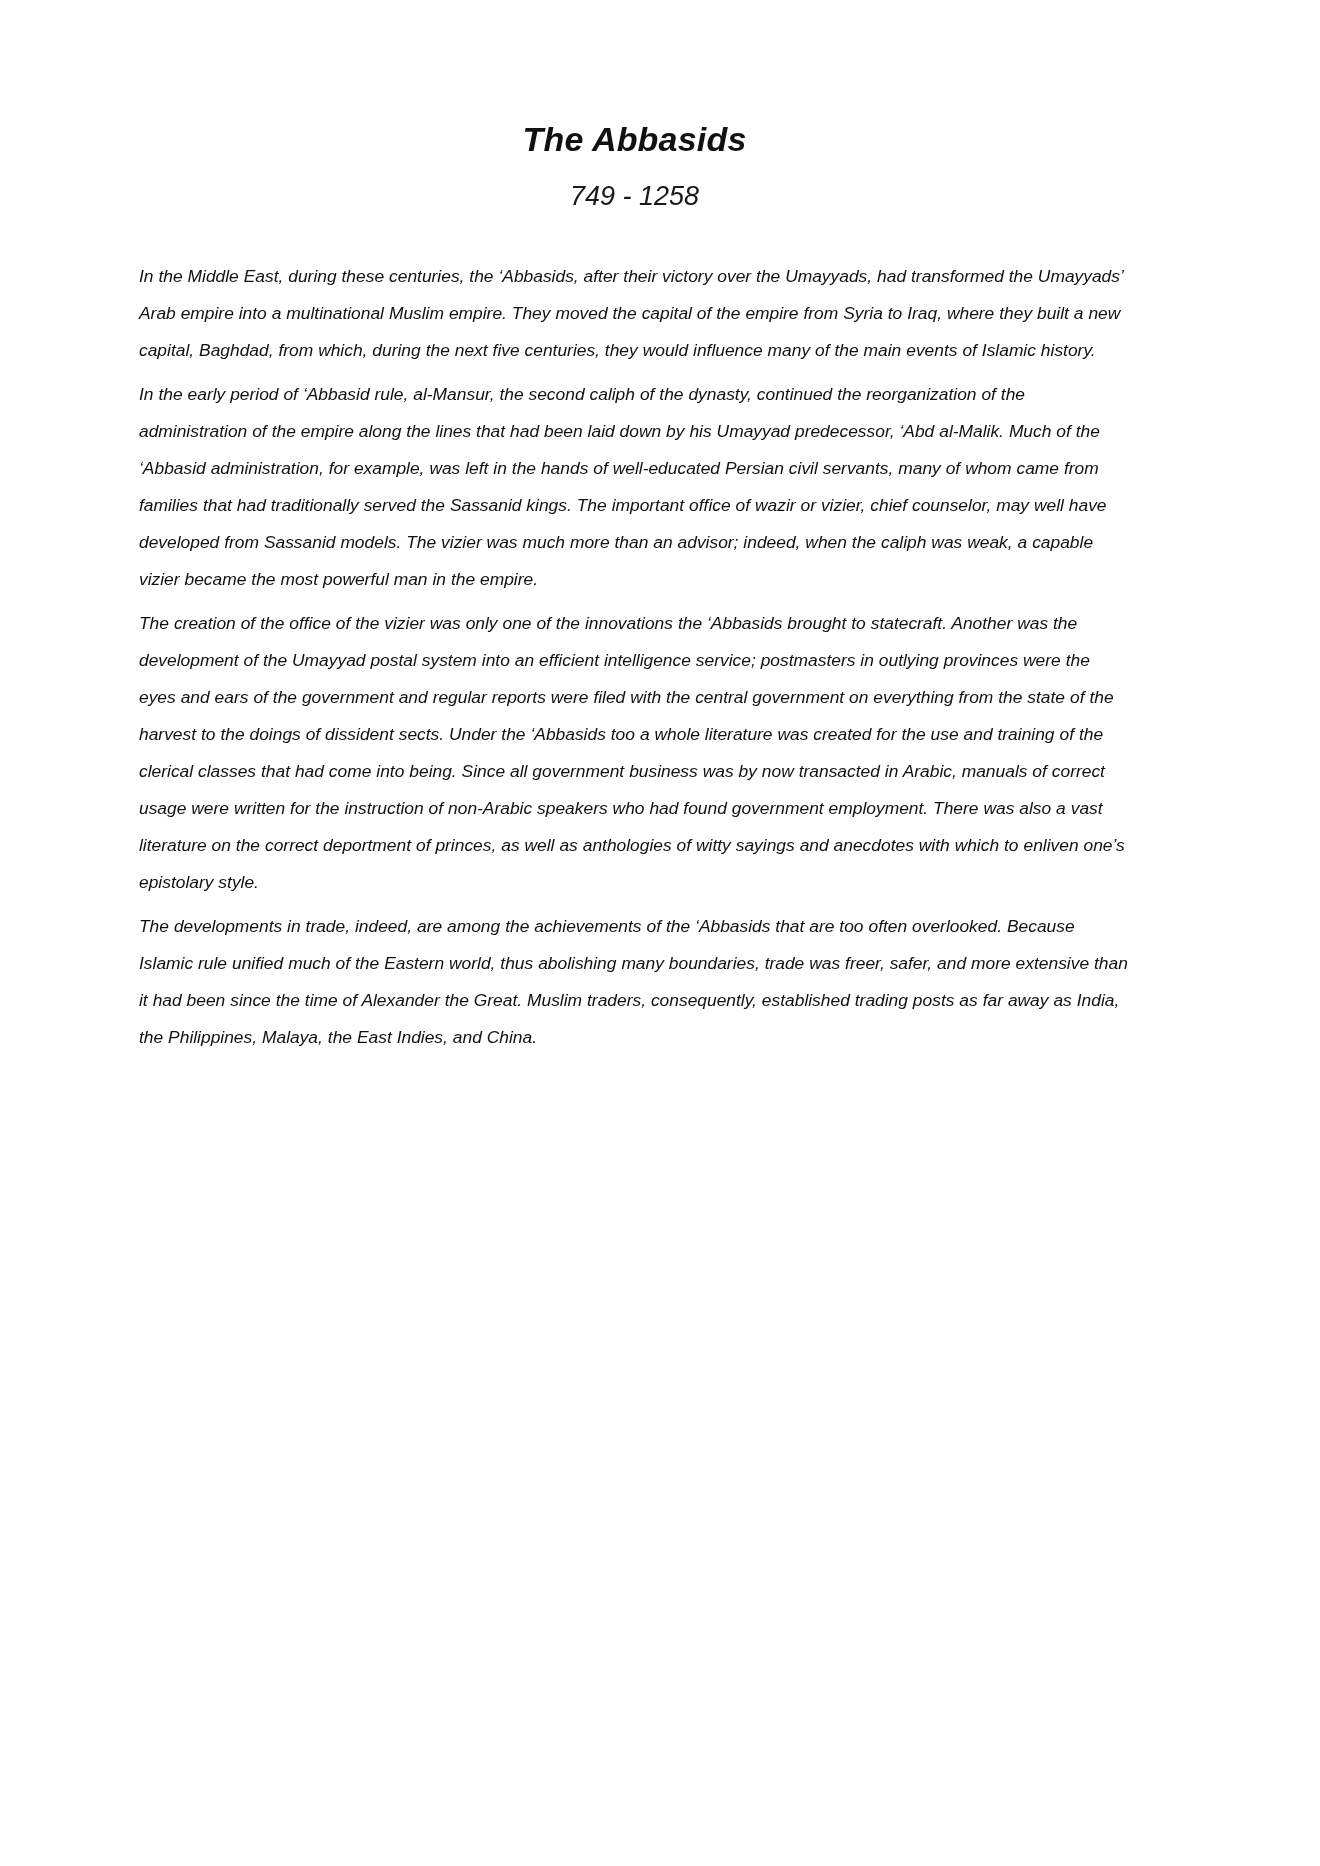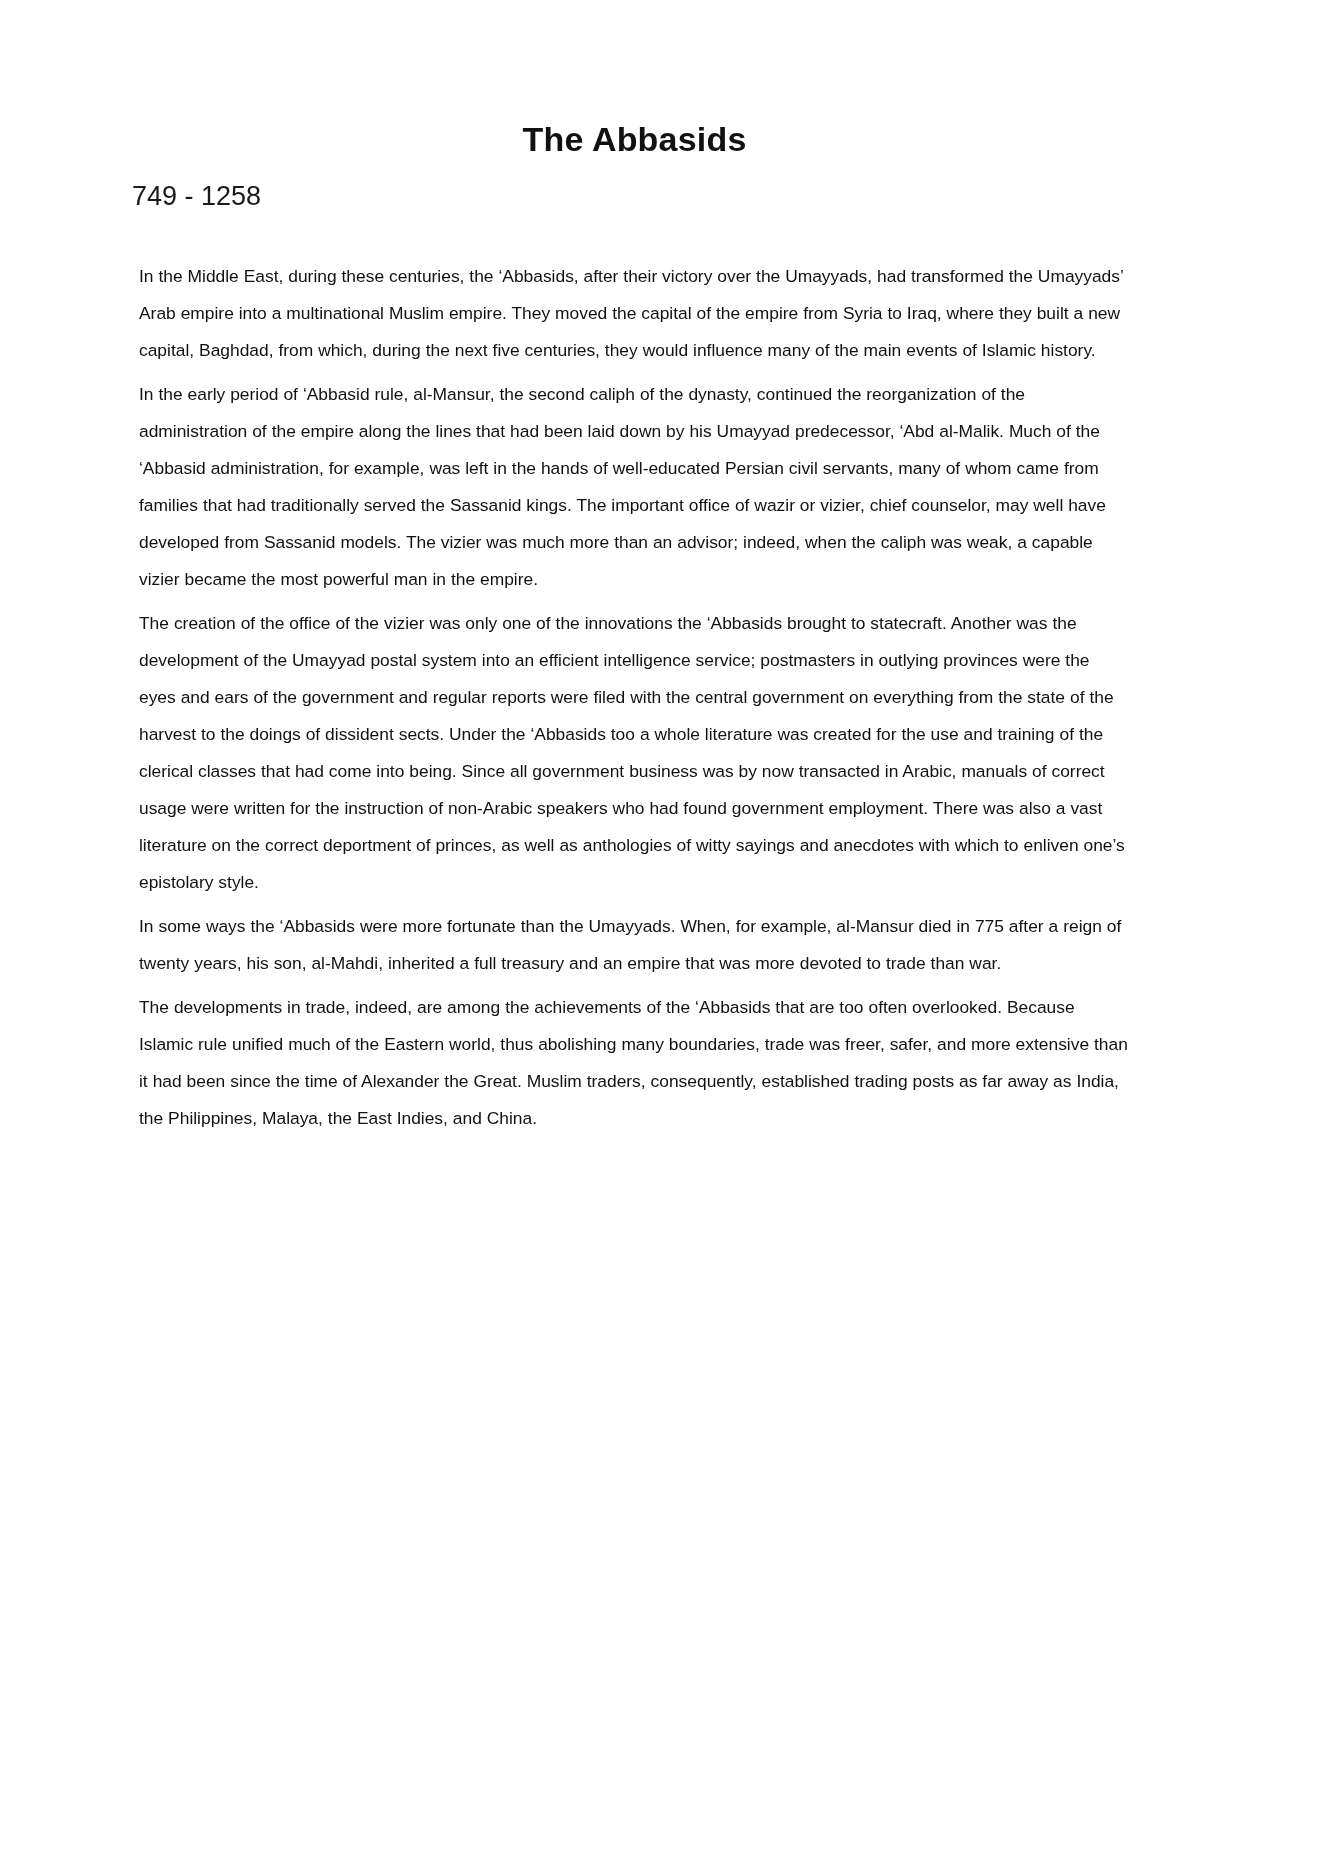--- a/index.html
+++ b/index.html
@@ -14,41 +14,42 @@
     -webkit-font-smoothing: antialiased;
   }
   .page {
     position: relative;
     width: 1320px;
     height: 1866px;
     background: #ffffff;
     margin: 0 auto;
     overflow: hidden;
     box-sizing: border-box;
+    font-style: italic;
   }
   .doc-body {
     position: absolute;
     left: 132px;
     top: 118px;
     width: 1005px;
   }
   .doc-title {
     font-size: 34px;
     font-weight: bold;
     text-align: center;
     letter-spacing: 0.2px;
     line-height: 1.25;
     margin: 0;
     padding: 0;
     color: #111111;
   }
   .doc-subtitle {
     font-size: 27px;
     font-weight: normal;
-    text-align: left;
+    text-align: center;
     line-height: 1.3;
     margin: 18px 0 0 0;
     padding: 0;
     color: #1a1a1a;
   }
   .paragraphs {
     margin-top: 44px;
   }
   .para {
     font-size: 17.4px;
@@ -67,18 +68,17 @@
   <div class="doc-body">
 
     <h1 class="doc-title">The Abbasids</h1>
 
     <div class="doc-subtitle">749 - 1258</div>
 
     <div class="paragraphs">
       <p class="para">In the Middle East, during these centuries, the ‘Abbasids, after their victory over the Umayyads, had transformed the Umayyads’ Arab empire into a multinational Muslim empire. They moved the capital of the empire from Syria to Iraq, where they built a new capital, Baghdad, from which, during the next five centuries, they would influence many of the main events of Islamic history.</p>
       <p class="para">In the early period of ‘Abbasid rule, al-Mansur, the second caliph of the dynasty, continued the reorganization of the administration of the empire along the lines that had been laid down by his Umayyad predecessor, ‘Abd al-Malik. Much of the ‘Abbasid administration, for example, was left in the hands of well-educated Persian civil servants, many of whom came from families that had traditionally served the Sassanid kings. The important office of wazir or vizier, chief counselor, may well have developed from Sassanid models. The vizier was much more than an advisor; indeed, when the caliph was weak, a capable vizier became the most powerful man in the empire.</p>
       <p class="para">The creation of the office of the vizier was only one of the innovations the ‘Abbasids brought to statecraft. Another was the development of the Umayyad postal system into an efficient intelligence service; postmasters in outlying provinces were the eyes and ears of the government and regular reports were filed with the central government on everything from the state of the harvest to the doings of dissident sects. Under the ‘Abbasids too a whole literature was created for the use and training of the clerical classes that had come into being. Since all government business was by now transacted in Arabic, manuals of correct usage were written for the instruction of non-Arabic speakers who had found government employment. There was also a vast literature on the correct deportment of princes, as well as anthologies of witty sayings and anecdotes with which to enliven one’s epistolary style.</p>
-      <p class="para">In some ways the ‘Abbasids were more fortunate than the Umayyads. When, for example, al-Mansur died in 775 after a reign of twenty years, his son, al-Mahdi, inherited a full treasury and an empire that was more devoted to trade than war.</p>
       <p class="para">The developments in trade, indeed, are among the achievements of the ‘Abbasids that are too often overlooked. Because Islamic rule unified much of the Eastern world, thus abolishing many boundaries, trade was freer, safer, and more extensive than it had been since the time of Alexander the Great. Muslim traders, consequently, established trading posts as far away as India, the Philippines, Malaya, the East Indies, and China.</p>
     </div>
 
   </div>
 </div>
 
 </body></html>

